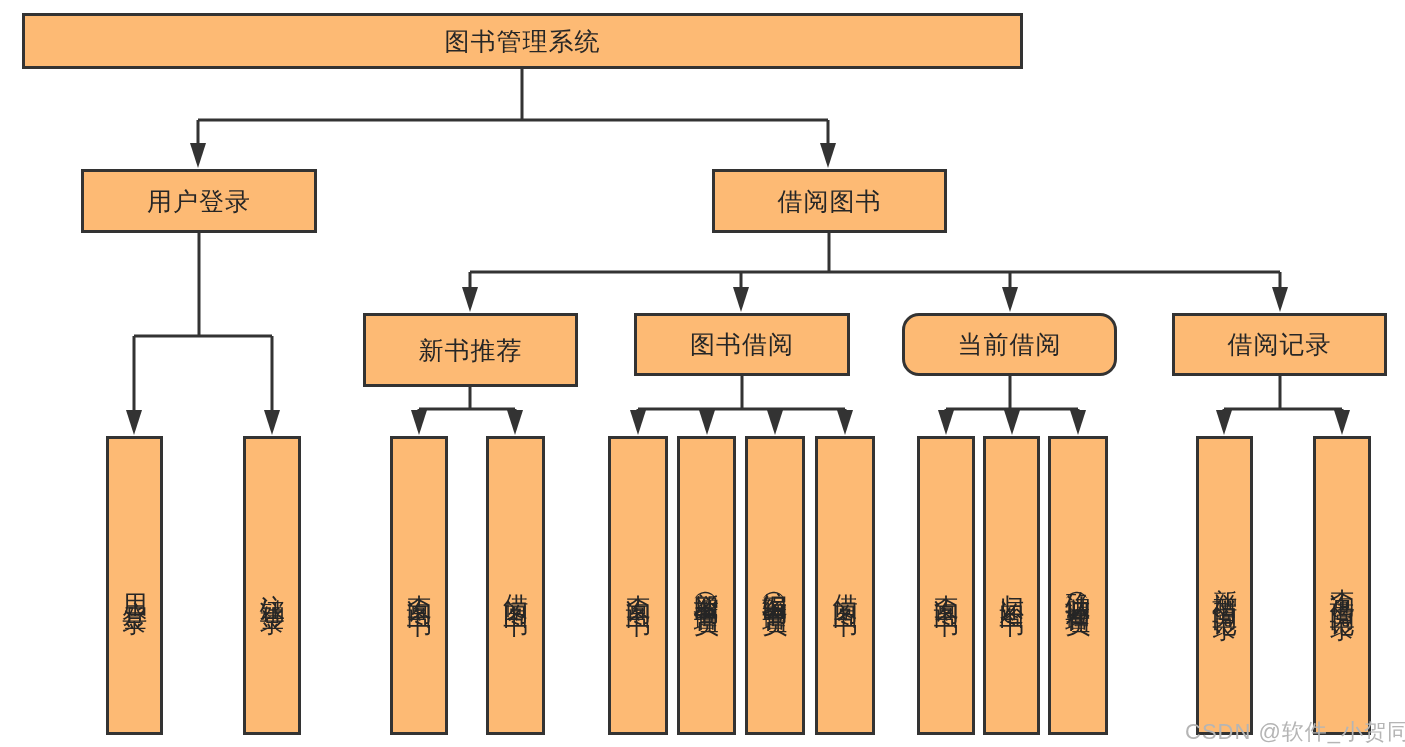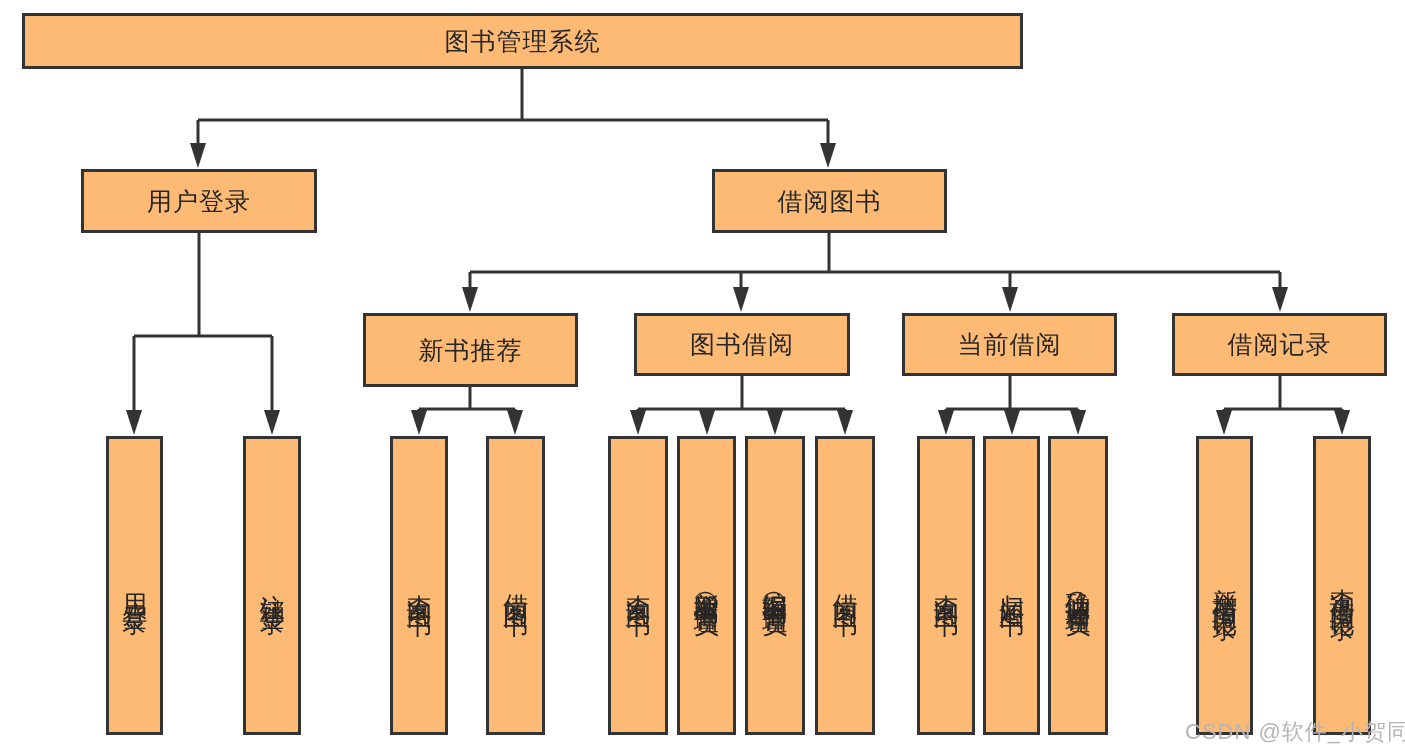--- a/index.html
+++ b/index.html
@@ -41,21 +41,21 @@
     white-space: nowrap;
   }
   
   .n-root           { left: 22px;   top: 13px;  width: 1001px; height: 56px; }
   
   .n-user-login     { left: 81px;   top: 169px; width: 236px; height: 64px; }
   .n-book-mgmt      { left: 712px;  top: 169px; width: 235px; height: 64px; }
   
   .n-new-book       { left: 363px;  top: 313px; width: 215px; height: 74px; }
   .n-book-borrow    { left: 634px;  top: 313px; width: 216px; height: 63px; font-family: Liberation Mono, monospace; }
-  .n-current-borrow { left: 902px;  top: 313px; width: 215px; height: 63px; }
+  .n-current-borrow { left: 902px;  top: 313px; width: 215px; height: 63px; border-radius: 17px; }
   .n-borrow-records { left: 1172px; top: 313px; width: 215px; height: 63px; justify-content: center; }
   
   .leaf { top: 436px; height: 299px; }
   .l-user-login  { left: 106px;  width: 57px; }
   .l-logout      { left: 243px;  width: 58px; }
   .l-nbr-query   { left: 390px;  width: 58px; }
   .l-nbr-borrow  { left: 486px;  width: 59px; }
   .l-bb-query    { left: 608px;  width: 60px; }
   .l-bb-add      { left: 677px;  width: 59px; }
   .l-bb-edit     { left: 745px;  width: 60px; }

